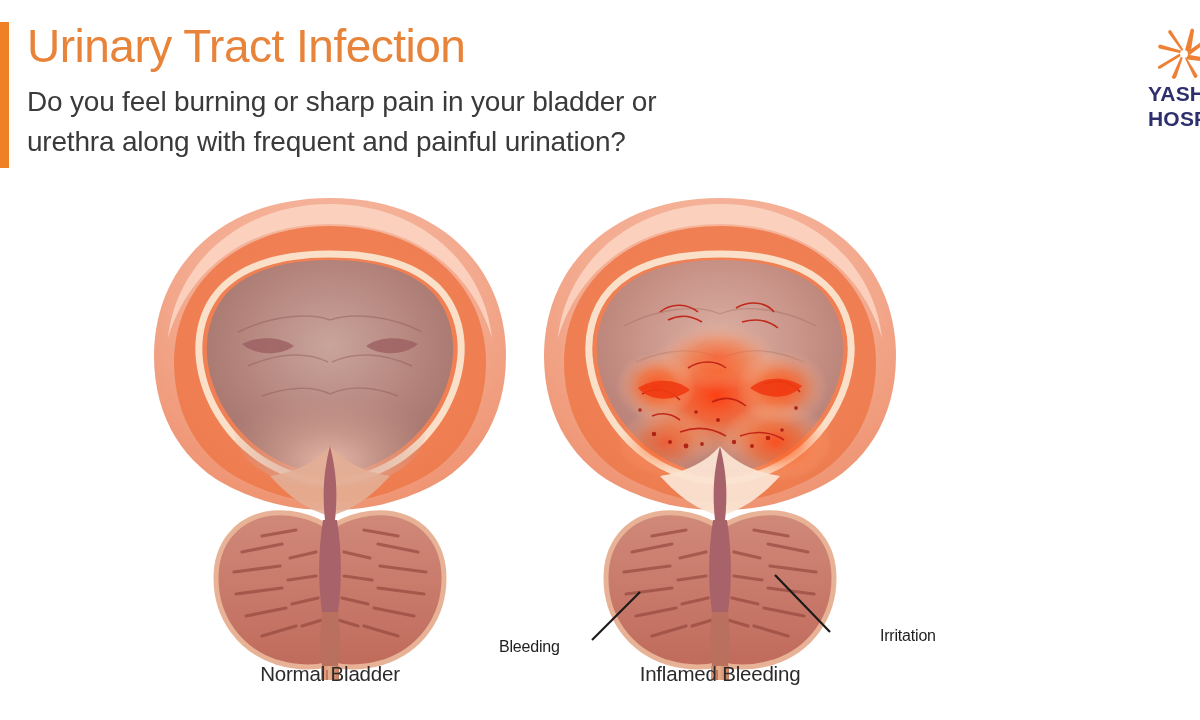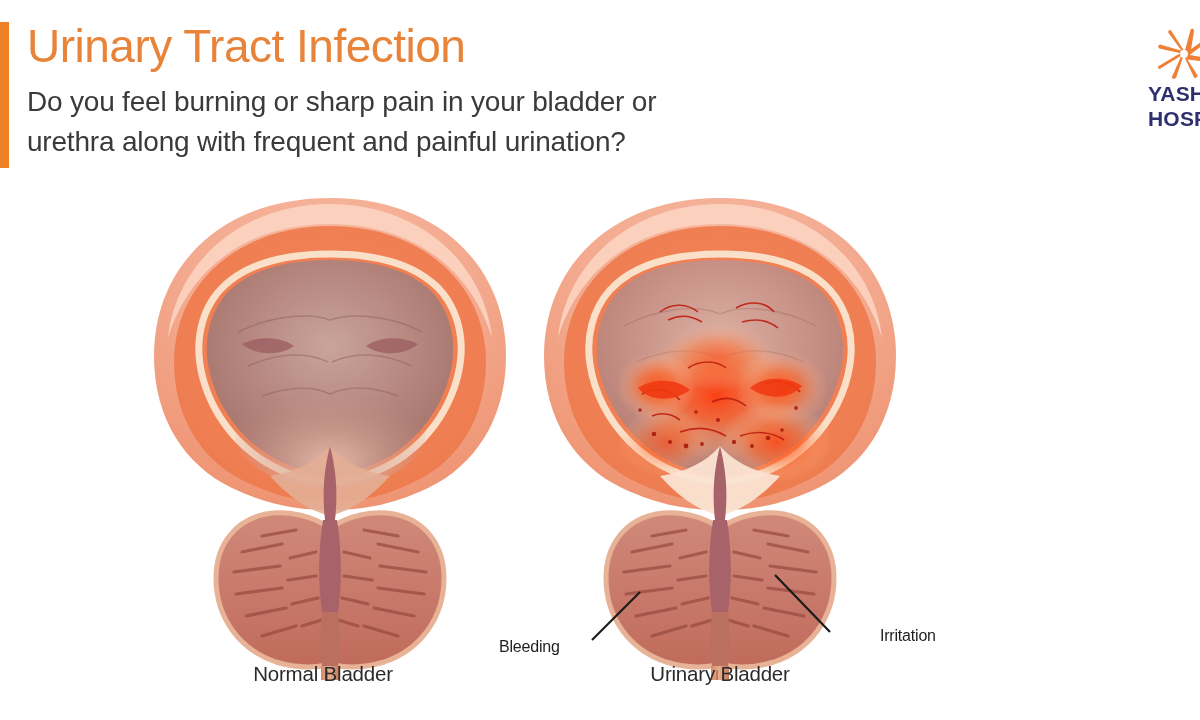--- a/index.html
+++ b/index.html
@@ -44,21 +44,21 @@
   #figure-area { position:absolute; left:0; top:180px; width:1200px; height:540px; }
 
   .bladder-fig { position:absolute; top:0; width:400px; height:500px; }
   #fig-normal   { left:130px; }
   #fig-inflamed { left:520px; }
 
   .caption {
     position:absolute; width:400px; text-align:center; top:482px;
     font-size:20.5px; color:#2B2B2B; font-weight:400; letter-spacing:-0.2px;
   }
-  #caption-normal   { left:123px; }
+  #caption-normal   { left:130px; }
   #caption-inflamed { left:520px; }
 
   .callout-label {
     position:absolute; font-size:16px; color:#1E1E1E; white-space:nowrap;
     letter-spacing:-0.2px;
   }
   #label-bleeding  { left:499px; top:458px; }
   #label-irritation{ left:832px; top:447px;margin-left:48px; }
 </style>
 </head>
@@ -381,15 +381,15 @@
 
   <svg style="position:absolute;left:0;top:0;width:1200px;height:540px;pointer-events:none;" viewBox="0 0 1200 540">
     <line x1="592" y1="460" x2="640" y2="412" stroke="#1A1A1A" stroke-width="2.2"></line>
     <line x1="830" y1="452" x2="775" y2="395" stroke="#1A1A1A" stroke-width="2.2"></line>
   </svg>
 
   <div id="label-bleeding" class="callout-label">Bleeding</div>
   <div id="label-irritation" class="callout-label">Irritation</div>
 
   <div id="caption-normal" class="caption">Normal Bladder</div>
-  <div id="caption-inflamed" class="caption">Urinary Bladder</div>
+  <div id="caption-inflamed" class="caption">Inflamed Bleeding</div>
 
 </div>
 
 </body></html>

